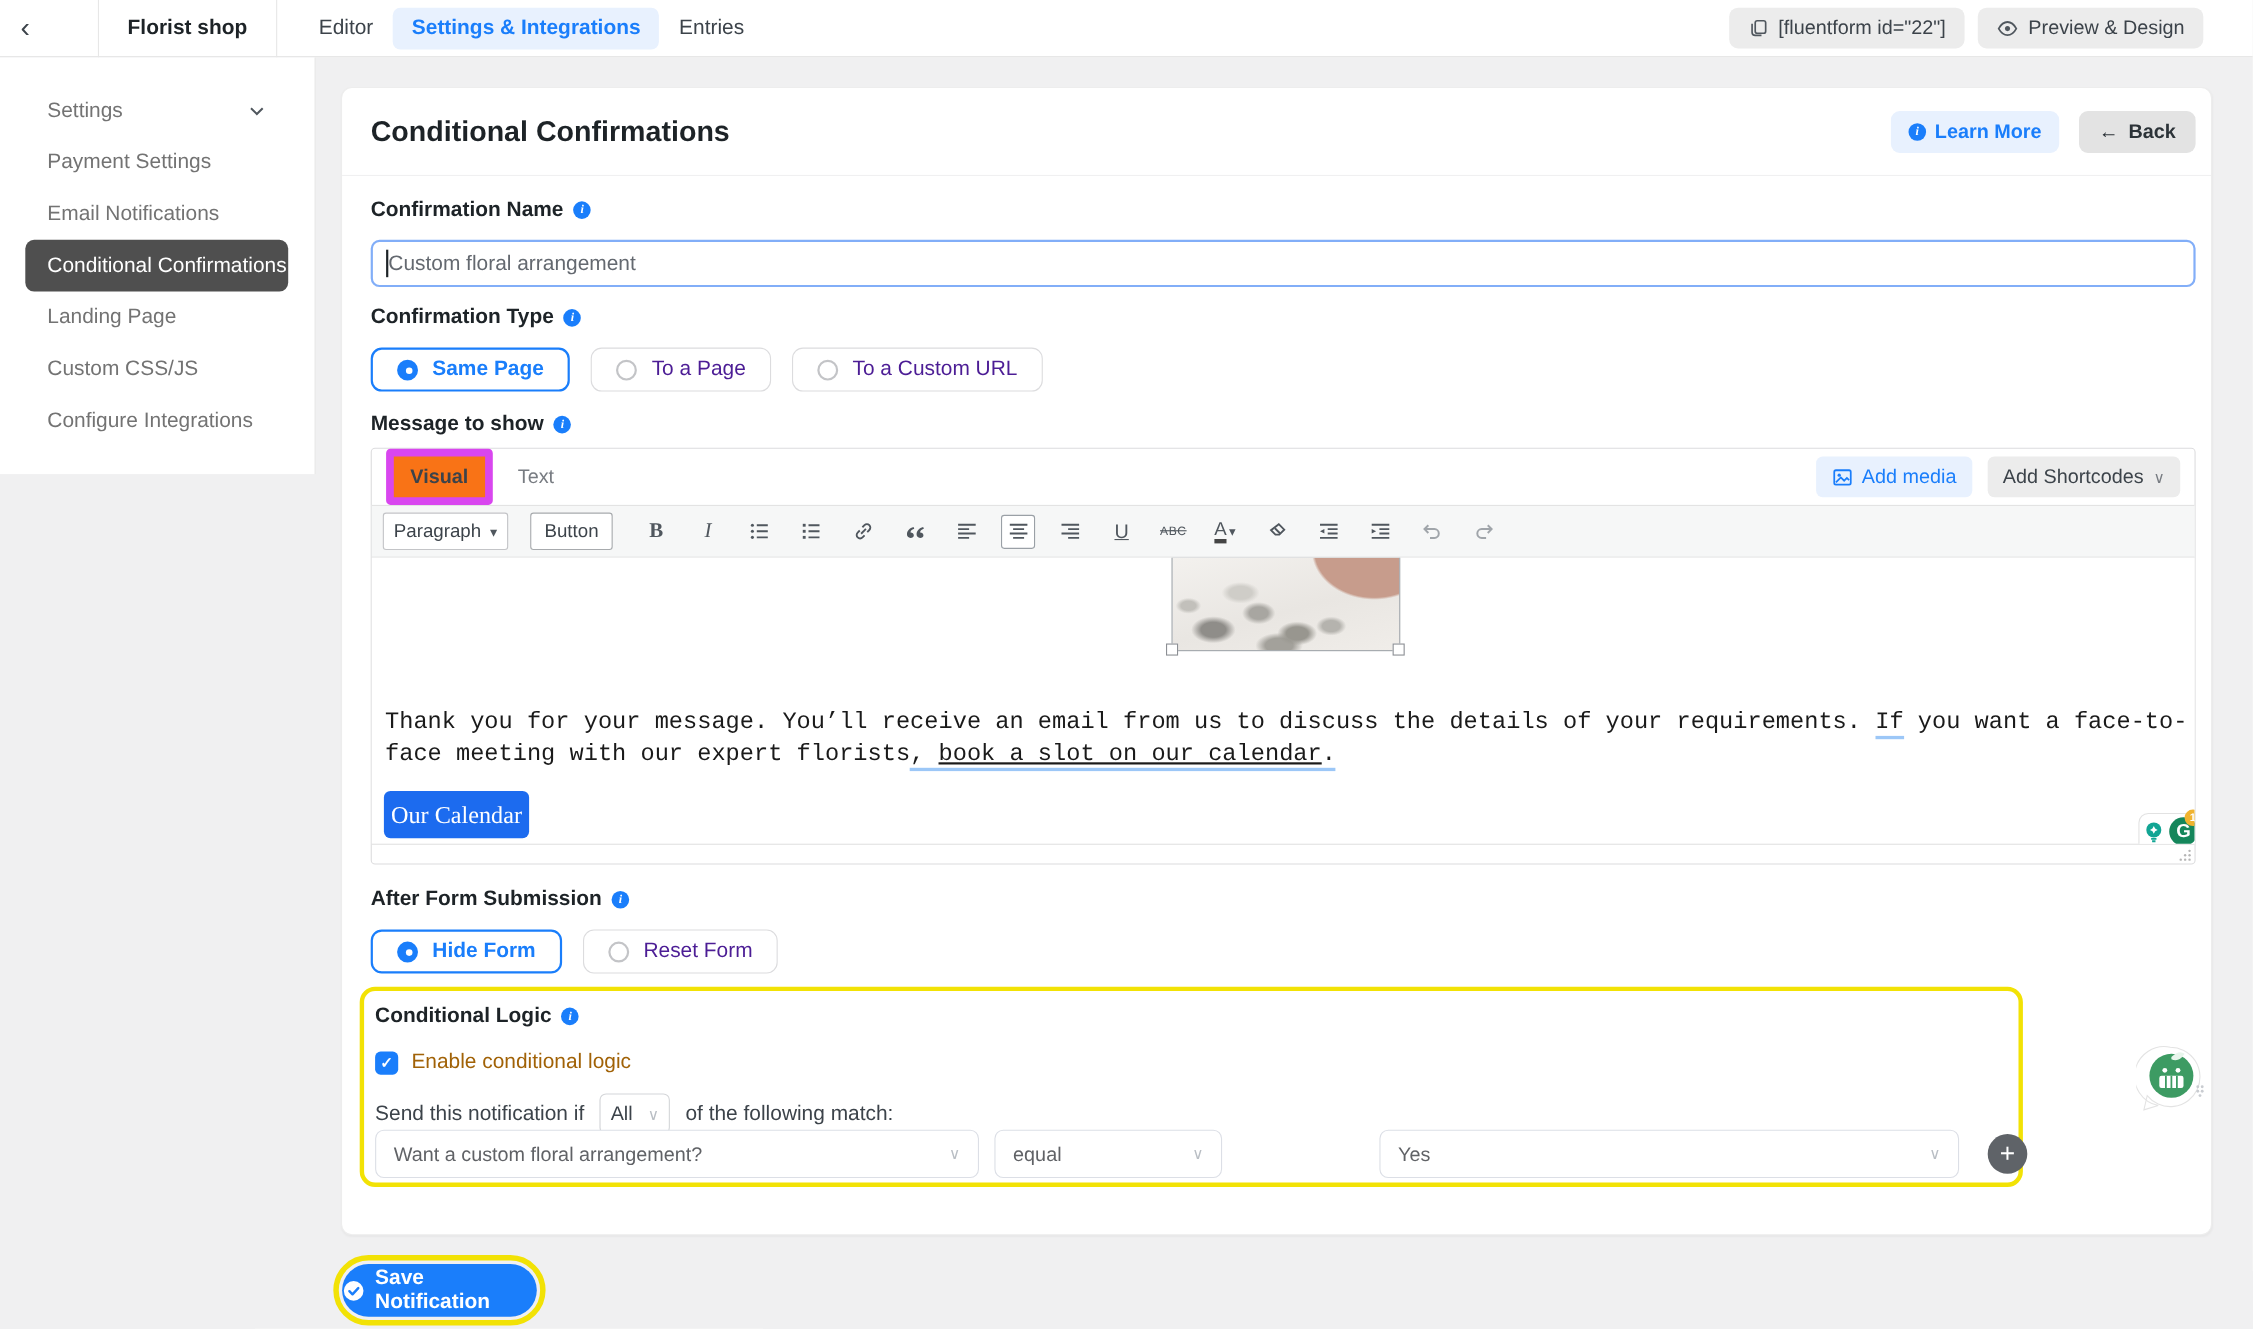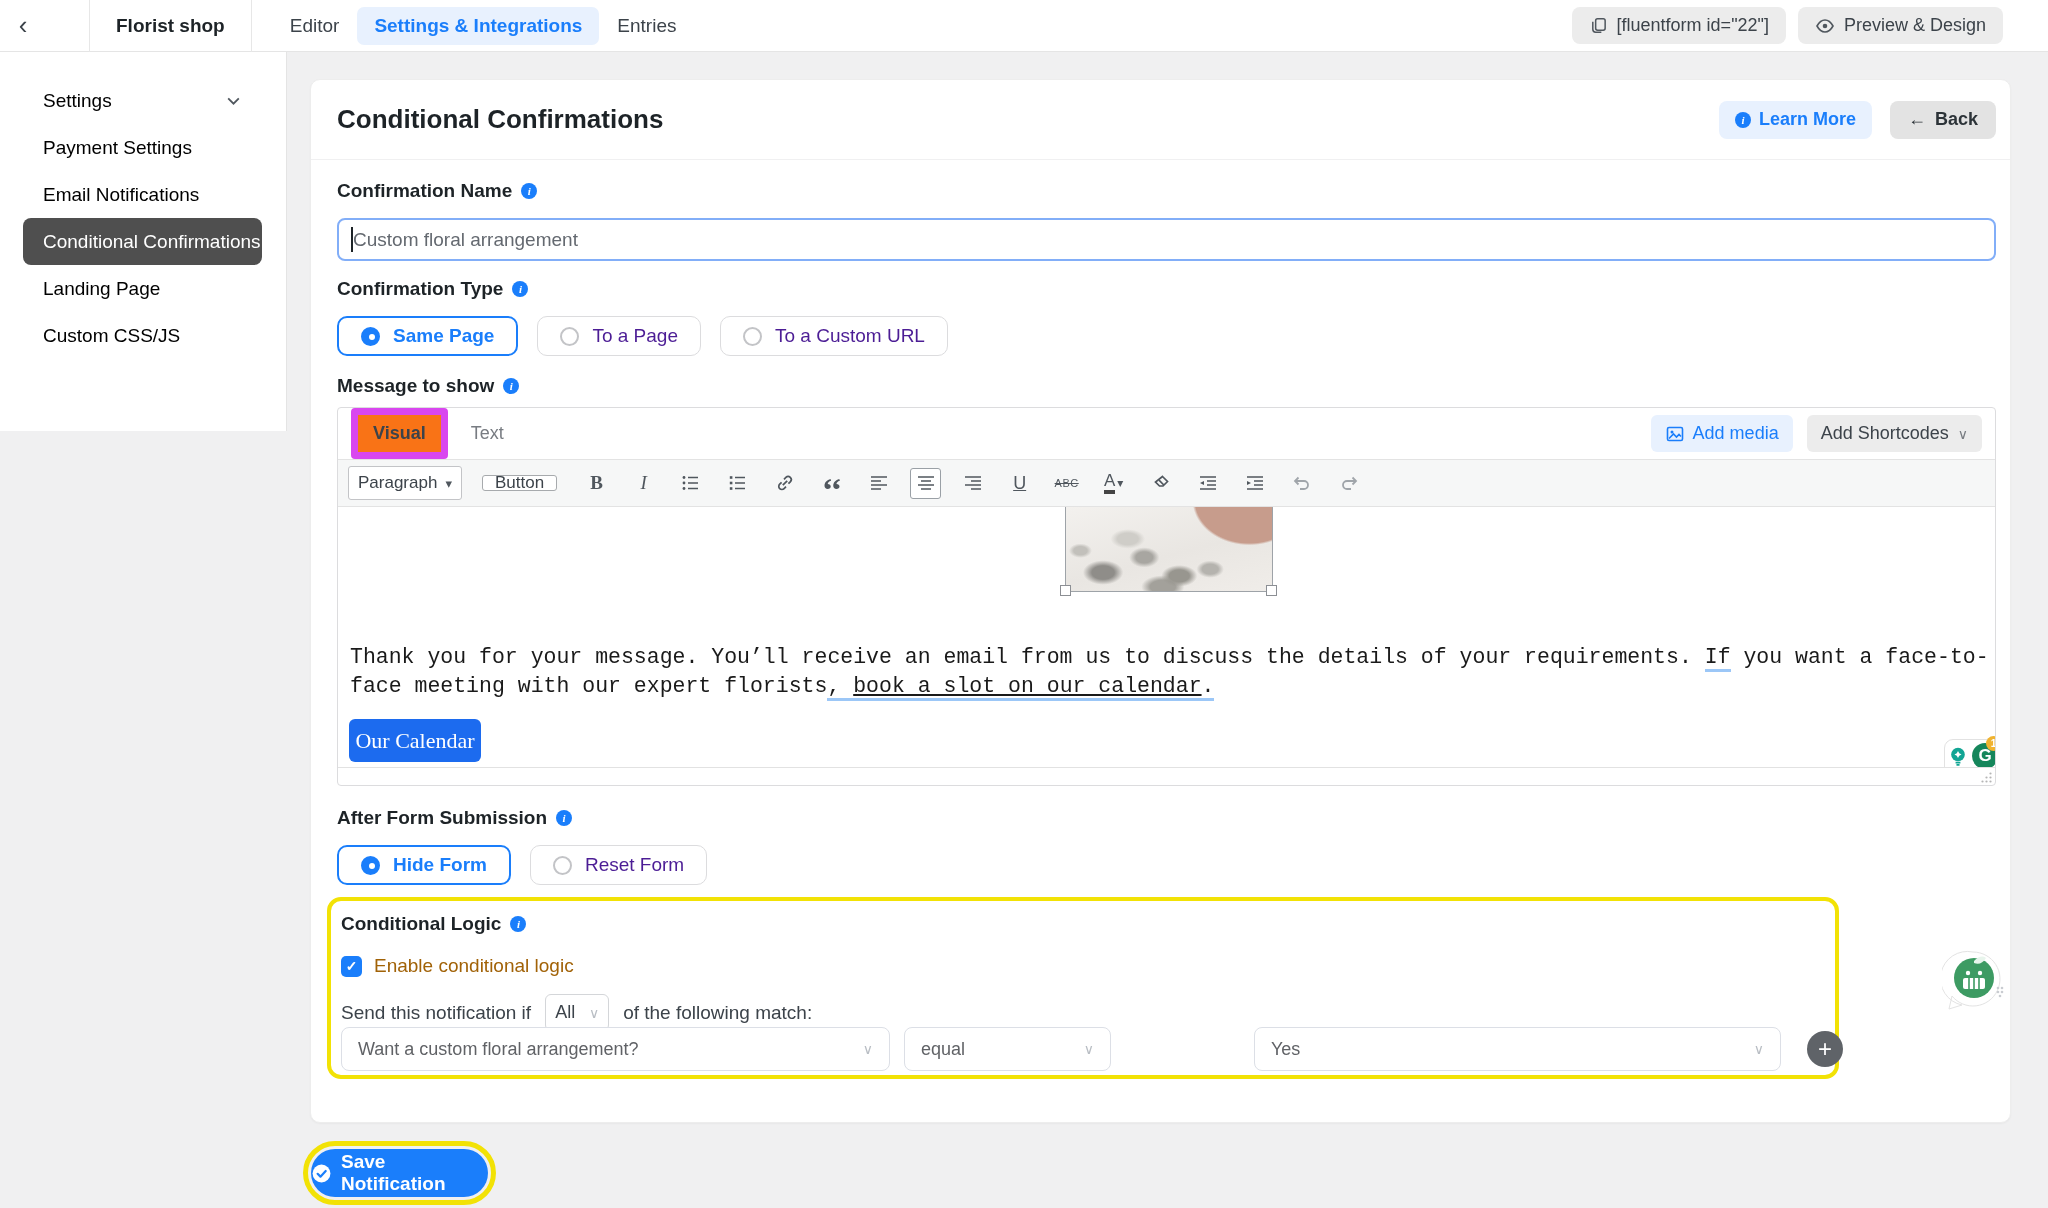--- a/index.html
+++ b/index.html
@@ -26,21 +26,21 @@
   .tb-tab.after-pill{ margin-left:18px; }
   .tb-right{ margin-left:auto; margin-right:45px; display:flex; gap:12px; align-items:center; }
   .tb-btn{ background:#ececec; border-radius:8px; height:37px; padding:0 17px;
     display:flex; align-items:center; gap:9px; font-size:18px; color:#3c434a; cursor:pointer; }
   .tb-btn svg{ color:#50575e; }
 
   
   .sidebar{ position:absolute; left:0; top:52px; width:287px; height:379px;
     background:#fff; border-right:1px solid #e4e4e4; padding-top:25px; z-index:10; }
   .sb-item{ position:relative; height:47px; display:flex; align-items:center;
-    padding-left:43px; font-size:19px; color:#000000; cursor:pointer; }
+    padding-left:43px; font-size:19px; color:#737373; cursor:pointer; }
   .sb-item .chev{ position:absolute; right:44px; color:#50575e; }
   .sb-item.active{ background:#4f4f4f; color:#fff; border-radius:8px;
     margin:0 24px 0 23px; padding-left:20px; }
 
   
   .card{ position:absolute; left:310px; top:79px; width:1701px; height:1044px;
     background:#fff; border-radius:10px; border:1px solid #ededed;
     box-shadow:0 1px 2px rgba(0,0,0,.04); }
   .card-header{ position:absolute; left:0; top:0; width:100%; height:80px;
     border-bottom:1px solid #f0f0f1; display:flex; align-items:center; padding:0 14px 0 26px; }
@@ -85,21 +85,21 @@
     padding:0 14px; display:flex; align-items:center; gap:8px; font-size:18px; cursor:pointer; }
   .btn-shortcodes{ background:#ececec; color:#3c434a; border-radius:6px; height:37px;
     padding:0 14px; display:flex; align-items:center; gap:9px; font-size:18px; cursor:pointer; }
   .btn-shortcodes .chev{ color:#787c82; font-size:14px; }
 
   .ed-toolbar{ height:48px; background:#f6f7f7; border-top:1px solid #e3e3e3; border-bottom:1px solid #e3e3e3;
     display:flex; align-items:center; gap:16px; padding:0 10px; }
   .tb-select{ width:114px; height:34px; background:#fff; border:1px solid #c3c4c7; border-radius:3px;
     display:flex; align-items:center; font-size:17px; color:#3c434a; padding:0 9px; cursor:pointer; }
   .tb-select .caret-dn{ margin-left:auto; font-size:13px; color:#50575e; }
-  .tb-button{ height:16px; background:#fff; border:1px solid #a7aaad; border-radius:3px;
+  .tb-button{ height:34px; background:#fff; border:1px solid #a7aaad; border-radius:3px;
     display:flex; align-items:center; font-size:17px; color:#3c434a; padding:0 12px; margin:0 8px 0 4px; cursor:pointer; }
   .ti{ width:31px; height:31px; display:flex; align-items:center; justify-content:center;
     color:#50575e; border-radius:3px; cursor:pointer; flex:0 0 auto; }
   .ti.active{ background:#fff; border:1px solid #9aa0a6; }
   .ti.dim{ color:#a0a5aa; }
   .ti .b{ font-weight:700; font-size:19px; font-family:"Liberation Serif",serif; }
   .ti .i{ font-style:italic; font-size:19px; font-family:"Liberation Serif",serif; }
   .ti .u{ font-size:18px; text-decoration:underline; }
   .ti .abc{ font-size:11px; text-decoration:line-through; letter-spacing:.5px; }
   .ti .fc{ font-size:17px; border-bottom:4px solid #444; line-height:1; padding-bottom:1px; }
@@ -220,20 +220,23 @@
     </div>
     <div class="sb-item active">
       <span>Conditional Confirmations</span>
     </div>
     <div class="sb-item">
       <span>Landing Page</span>
     </div>
     <div class="sb-item">
       <span>Custom CSS/JS</span>
     </div>
+    <div class="sb-item">
+      <span>Configure Integrations</span>
+    </div>
   </aside>
 
   <main class="card">
 
     <div class="card-header">
       <div class="card-title">Conditional Confirmations</div>
       <div class="hdr-actions">
         <div class="btn-learn">
           <span class="info-dot">i</span>
           <span>Learn More</span>

